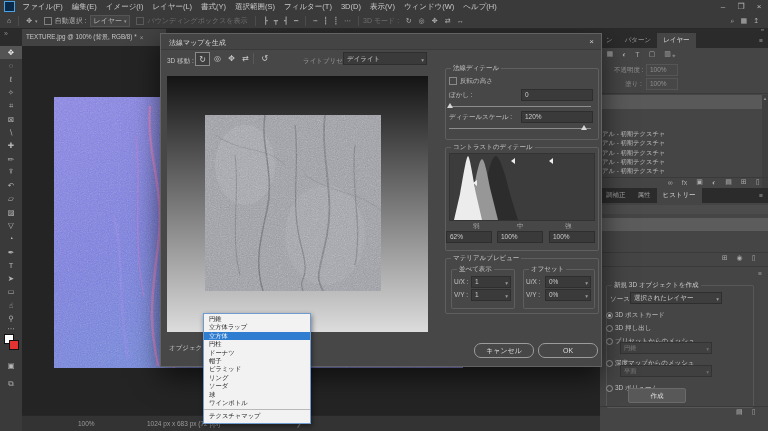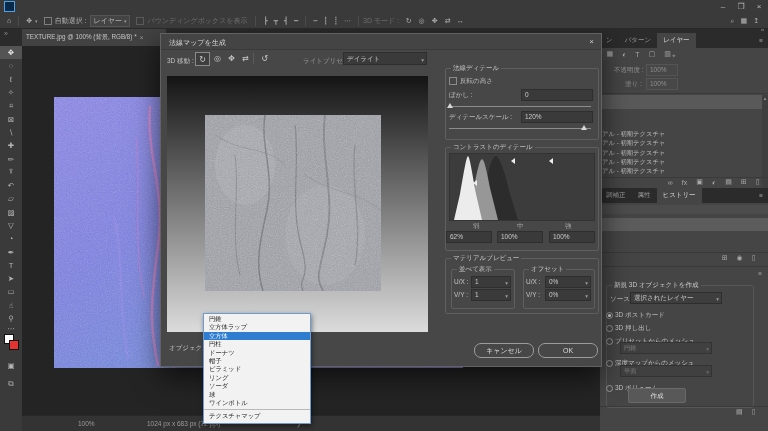--- a/index.html
+++ b/index.html
@@ -78,20 +78,34 @@
   .statusbar{position:absolute;left:22px;top:415px;width:578px;height:16px;background:#333;border-top:1px solid #272727;z-index:1;font-size:6.5px;color:#9a9a9a}
   .statusleft{position:absolute;left:0;top:415px;width:22px;height:16px;background:#3a3a3a;z-index:1}
 </style>
 </head>
 <body>
 
 <div class="app">
 
   <div class="menubar">
     <div class="pslogo"></div>
+    <div style="display:flex">
+
+    <span class="mi">ファイル(F)</span>
+        <span class="mi">編集(E)</span>
+        <span class="mi">イメージ(I)</span>
+        <span class="mi">レイヤー(L)</span>
+        <span class="mi">書式(Y)</span>
+        <span class="mi">選択範囲(S)</span>
+        <span class="mi">フィルター(T)</span>
+        <span class="mi">3D(D)</span>
+        <span class="mi">表示(V)</span>
+        <span class="mi">ウィンドウ(W)</span>
+        <span class="mi">ヘルプ(H)</span>
+      </div>
     <div class="wctl">
       <span>–</span>
       <span>❐</span>
       <span>×</span>
     </div>
   </div>
 
   <div class="optionsbar">
     <span class="icn" style="margin-left:4px">⌂</span>
     <span class="sep"></span>

